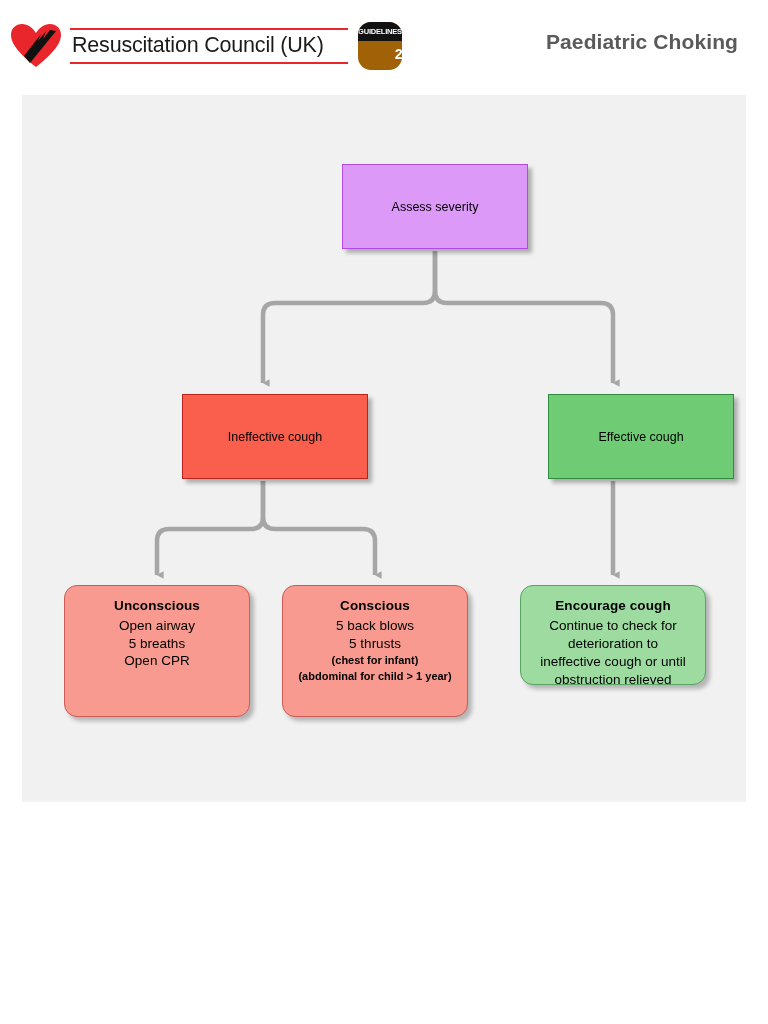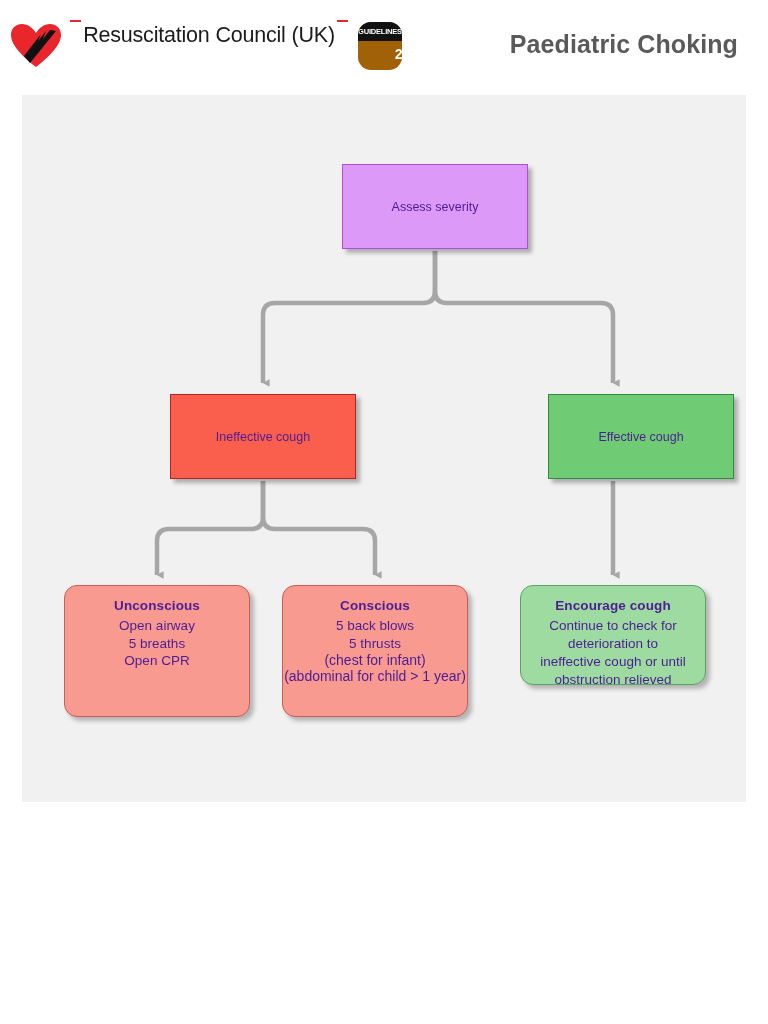--- a/index.html
+++ b/index.html
@@ -38,21 +38,21 @@
     margin-right: 8px;
     flex: none;
   }
 
   
   .council-name-wrap {
     position: relative;
     width: 278px;
     height: 52px;
     display: flex;
-    flex-direction: row;
+    flex-direction: column;
     justify-content: center;
   }
   .red-rule {
     height: 2px;
     background: #e8262b;
     width: 100%;
   }
   .council-name {
     font-size: 21.5px;
     color: #1b1b1b;
@@ -100,21 +100,21 @@
     align-items: center;
     justify-content: center;
     font-family: Liberation Mono, monospace;
     margin-left: 30px;
   }
 
   #page-title {
     position: absolute;
     right: 30px;
     top: 30px;
-    font-size: 25px;
+    font-size: 21px;
     font-weight: bold;
     color: #5a5a5a;
     letter-spacing: 0.1px;
     font-family: "Liberation Sans", sans-serif;
   }
 
   
   #diagram-panel {
     position: absolute;
     left: 22px;
@@ -128,40 +128,40 @@
     position: absolute;
     left: 0; top: 0;
     width: 724px;
     height: 707px;
   }
 
   .node {
     position: absolute;
     box-sizing: border-box;
     text-align: center;
-    color: #4c1d95;
+    color: #000000;
     font-family: "Liberation Sans", sans-serif;
   }
 
   
   #node-assess {
     left: 320px; top: 69px;
     width: 186px; height: 85px;
     background: #dd99f7;
     border: 1.6px solid #b44ae0;
     box-shadow: 4px 4px 4px rgba(0,0,0,0.28);
     display: flex;
     align-items: center;
     justify-content: center;
     font-size: 12.5px;
   }
 
   
   #node-ineffective {
-    left: 148px; top: 299px;
+    left: 160px; top: 299px;
     width: 186px; height: 85px;
     background: #fa5e4c;
     border: 1.6px solid #b8231b;
     box-shadow: 4px 4px 4px rgba(0,0,0,0.28);
     display: flex;
     align-items: center;
     justify-content: center;
     font-size: 12.5px;
   }
   #node-effective {
@@ -190,22 +190,23 @@
     font-size: 13.5px;
     font-weight: bold;
     margin-bottom: 4px;
     letter-spacing: 0.1px;
   }
   .leaf-line {
     font-size: 13.5px;
     line-height: 17.5px;
   }
   .leaf-line.small {
-    font-size: 14px;
+    font-size: 11px;
     line-height: 16px;
+    font-weight: bold;
   }
 
   #node-unconscious {
     left: 42px; top: 490px;
     width: 186px; height: 132px;
     background: #f89a8f;
     border: 1.6px solid #cc5c55;
   }
   #node-conscious {
     left: 260px; top: 490px;

